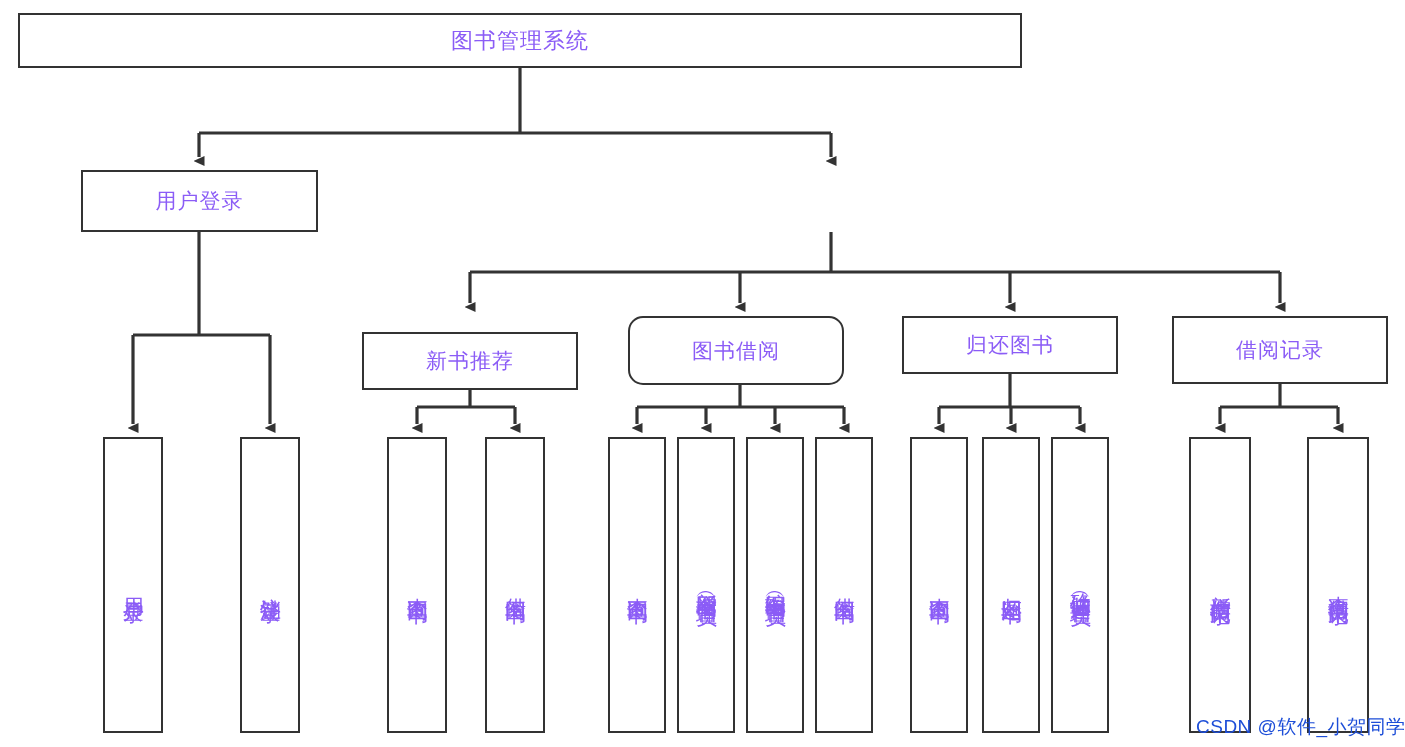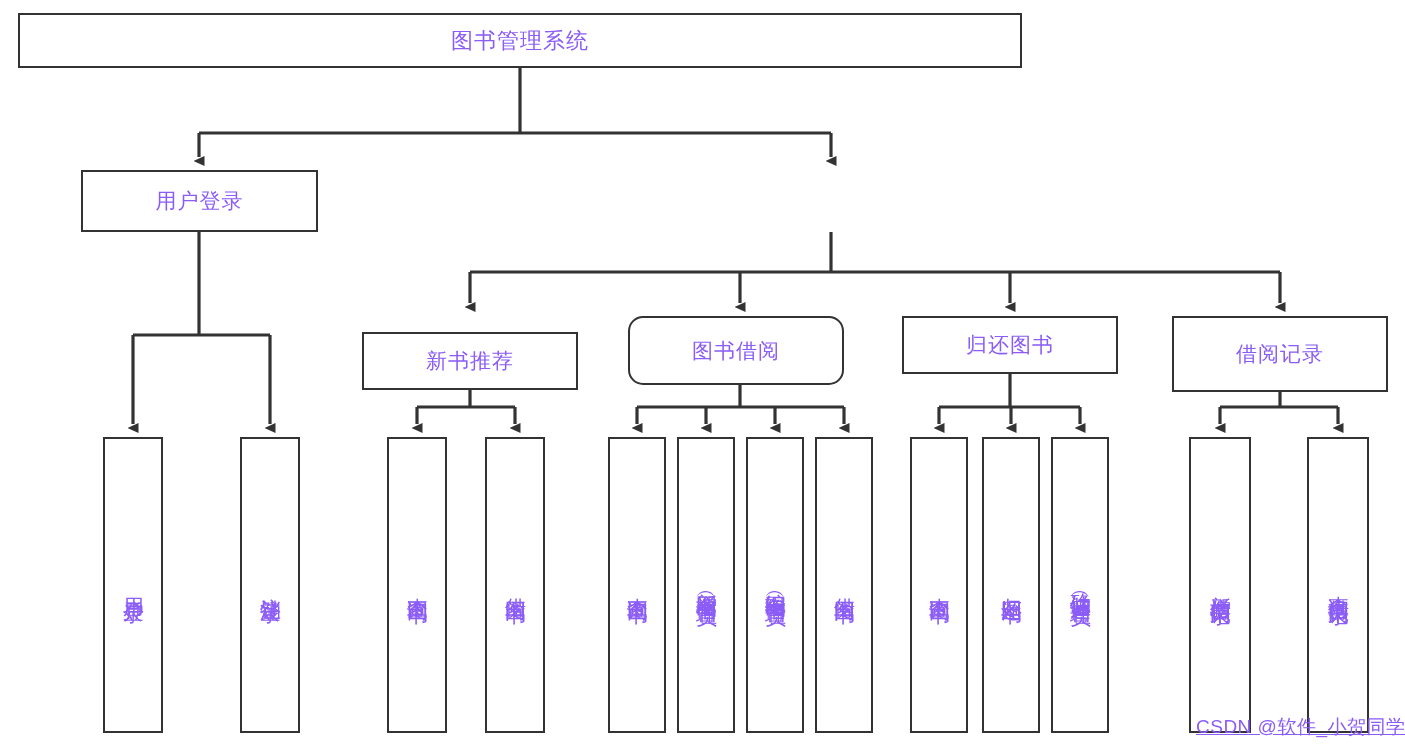--- a/index.html
+++ b/index.html
@@ -117,31 +117,31 @@
     </g>
   </svg>
 
   <div class="node node-h node-root" style="left: 18px; top: 13px; width: 1004px; height: 55px; border-color: rgb(51, 51, 51);">图书管理系统</div>
 
   <div class="node node-h" style="left: 81px; top: 170px; width: 237px; height: 62px; border-color: rgb(51, 51, 51);">用户登录</div>
 
   <div class="node node-h" style="left: 362px; top: 316px; width: 216px; height: 58px; border-color: rgb(51, 51, 51); margin-top: 16px;">新书推荐</div>
   <div class="node node-h" style="left: 628px; top: 316px; width: 216px; height: 69px; border-color: rgb(51, 51, 51); border-radius: 15px;">图书借阅</div>
   <div class="node node-h" style="left: 902px; top: 316px; width: 216px; height: 58px; border-color: rgb(51, 51, 51);">归还图书</div>
-  <div class="node node-h" style="left: 1172px; top: 316px; width: 216px; height: 76px; border-color: rgb(51, 51, 51);">借阅记录</div>
+  <div class="node node-h" style="left: 1172px; top: 316px; width: 216px; height: 68px; border-color: rgb(51, 51, 51);">借阅记录</div>
 
   <div class="node node-v" style="left: 103px; top: 437px; width: 60px; height: 296px; border-color: rgb(51, 51, 51);">用户登录</div>
   <div class="node node-v" style="left: 240px; top: 437px; width: 60px; height: 296px; border-color: rgb(51, 51, 51);">注销登录</div>
   <div class="node node-v" style="left: 387px; top: 437px; width: 60px; height: 296px; border-color: rgb(51, 51, 51);">查询图书</div>
   <div class="node node-v" style="left: 485px; top: 437px; width: 60px; height: 296px; border-color: rgb(51, 51, 51);">借阅图书</div>
   <div class="node node-v" style="left: 608px; top: 437px; width: 58px; height: 296px; border-color: rgb(51, 51, 51);">查询图书</div>
   <div class="node node-v" style="left: 677px; top: 437px; width: 58px; height: 296px; border-color: rgb(51, 51, 51);">新增图书（管理员）</div>
   <div class="node node-v" style="left: 746px; top: 437px; width: 58px; height: 296px; border-color: rgb(51, 51, 51);">编辑图书（管理员）</div>
   <div class="node node-v" style="left: 815px; top: 437px; width: 58px; height: 296px; border-color: rgb(51, 51, 51);">借阅图书</div>
   <div class="node node-v" style="left: 910px; top: 437px; width: 58px; height: 296px; border-color: rgb(51, 51, 51);">查询图书</div>
   <div class="node node-v" style="left: 982px; top: 437px; width: 58px; height: 296px; border-color: rgb(51, 51, 51);">归还图书</div>
   <div class="node node-v" style="left: 1051px; top: 437px; width: 58px; height: 296px; border-color: rgb(51, 51, 51);">确认归还（管理员）</div>
   <div class="node node-v" style="left: 1189px; top: 437px; width: 62px; height: 296px; border-color: rgb(51, 51, 51);">新增借阅记录</div>
   <div class="node node-v" style="left: 1307px; top: 437px; width: 62px; height: 296px; border-color: rgb(51, 51, 51);">查询借阅记录</div>
 
-  <div class="wm" style="left: 1196px; top: 714px; color: #8b5cf6; text-decoration: underline;">CSDN @软件_小贺同学</div>
+  <div class="wm" style="left: 1196px; top: 714px; color: #1d4ed8;">CSDN @软件_小贺同学</div>
 
 </div>
 
 </body></html>

